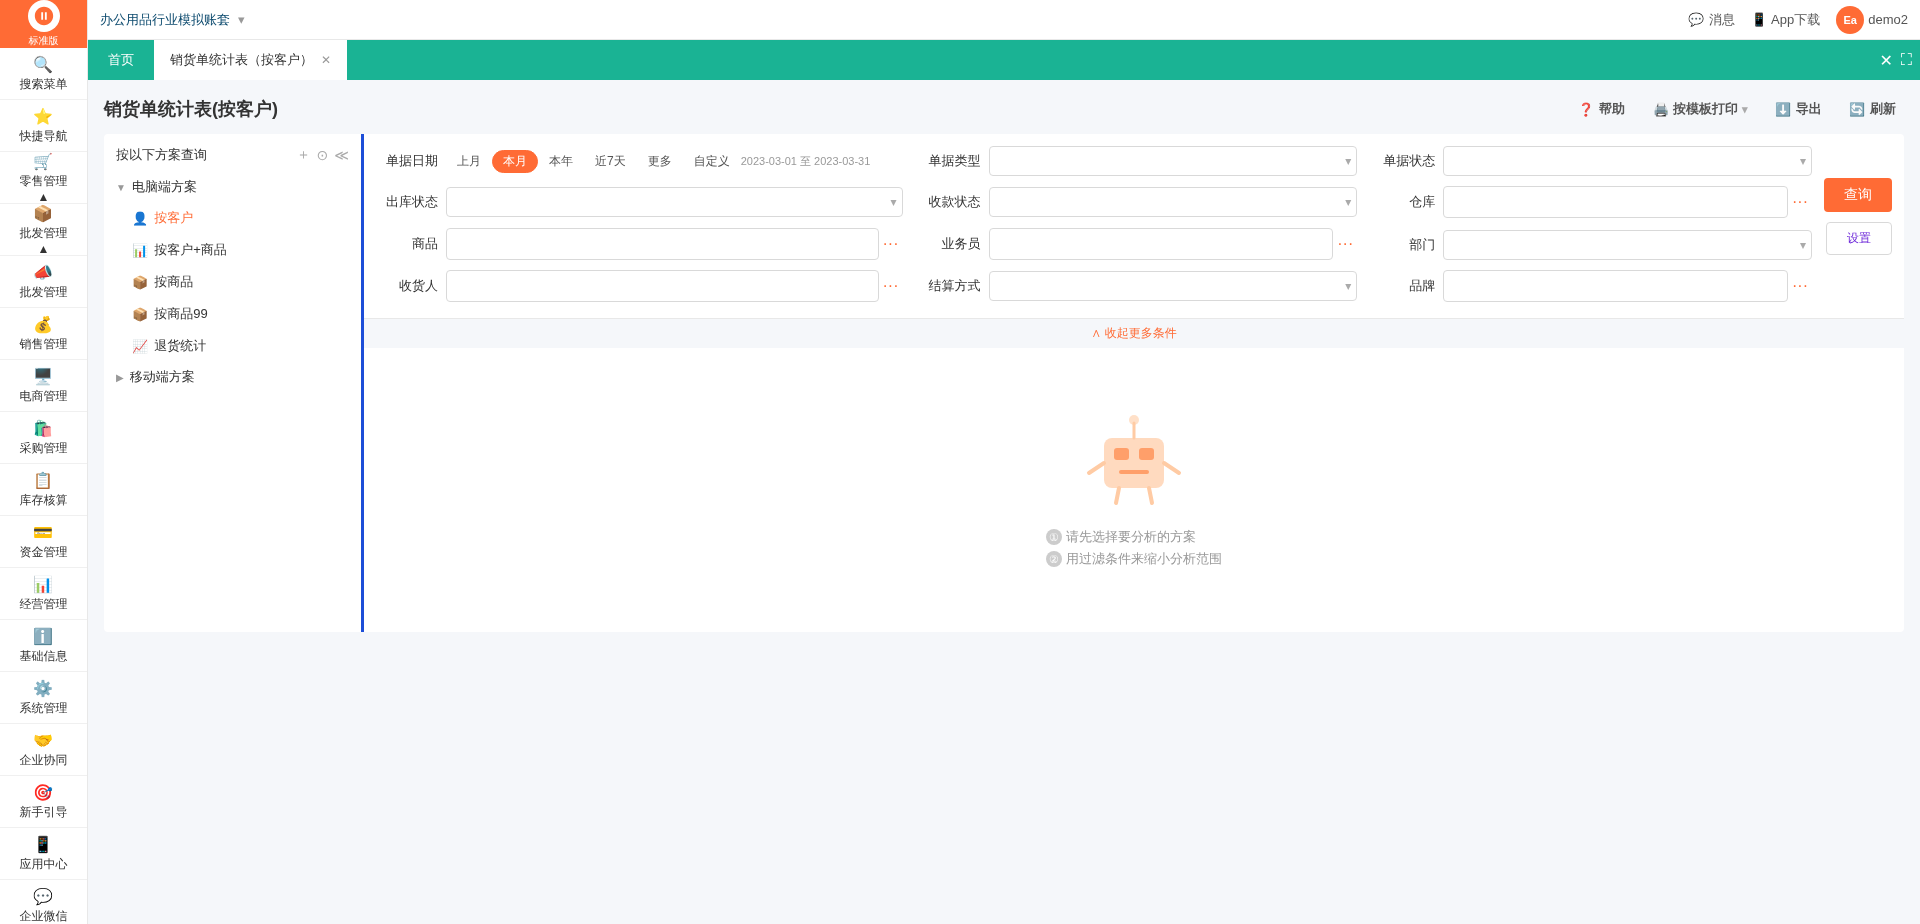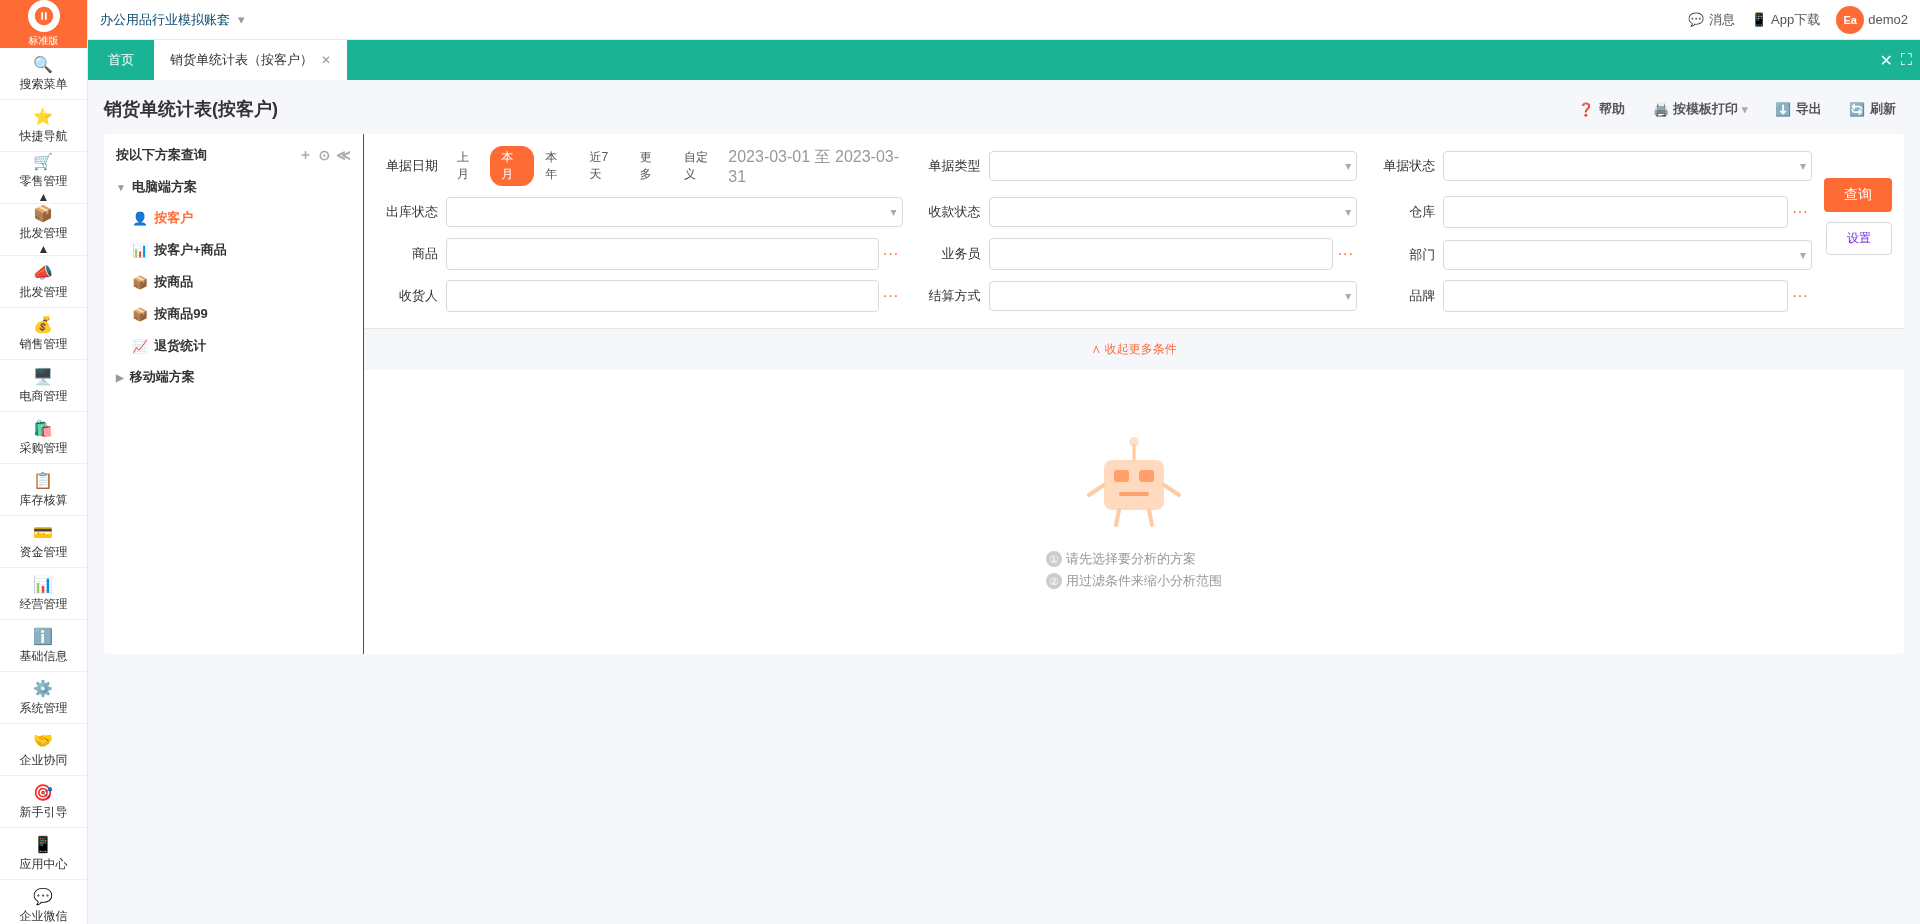--- a/index.html
+++ b/index.html
@@ -164,23 +164,22 @@
       overflow: hidden;
     }
 
     
     .inner-layout { display: flex; }
 
     
     .left-panel {
       width: 260px;
       flex-shrink: 0;
-      border-right: 1px solid #1d4ed8;
+      border-right: 3px solid #1d4ed8;
       padding: 12px 0;
-      font-weight: bold;
     }
     .panel-header {
       display: flex;
       align-items: center;
       padding: 0 12px 8px 12px;
       gap: 6px;
     }
     .panel-header-title { font-size: 13px; color: #333; flex: 1; }
     .panel-header-icon { color: #aaa; cursor: pointer; font-size: 14px; }
 
@@ -224,21 +223,21 @@
       font-size: 12px;
       cursor: pointer;
       color: #555;
       border: 1px solid transparent;
     }
     .date-tag.active {
       background: #ff6b35;
       color: white;
       border-color: #ff6b35;
     }
-    .date-range { font-size: 16px; color: #999; }
+    .date-range { font-size: 11px; color: #999; }
     .fgc-label {
       font-size: 13px;
       color: #333;
       width: 70px;
       flex-shrink: 0;
       text-align: right;
       padding-right: 8px;
     }
     .fgc-control {
       flex: 1;
@@ -268,21 +267,21 @@
     }
     .fgc-dots {
       color: #ff6b35;
       font-size: 16px;
       cursor: pointer;
       padding: 0 4px;
     }
 
     .collapse-bar {
       text-align: center;
-      padding: 12px 0;
+      padding: 6px 0;
       color: #ff6b35;
       font-size: 12px;
       cursor: pointer;
       background: #f5f7fa;
       border-top: 1px solid #e8e8e8;
     }
 
     
     .actions-col {
       display: flex;

